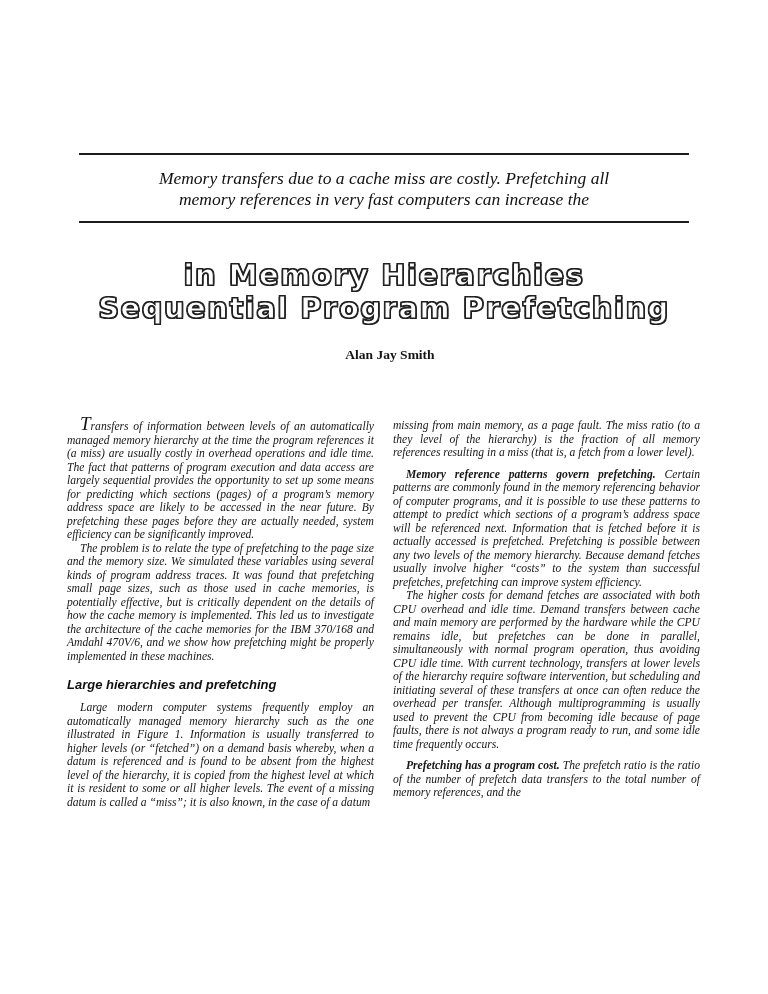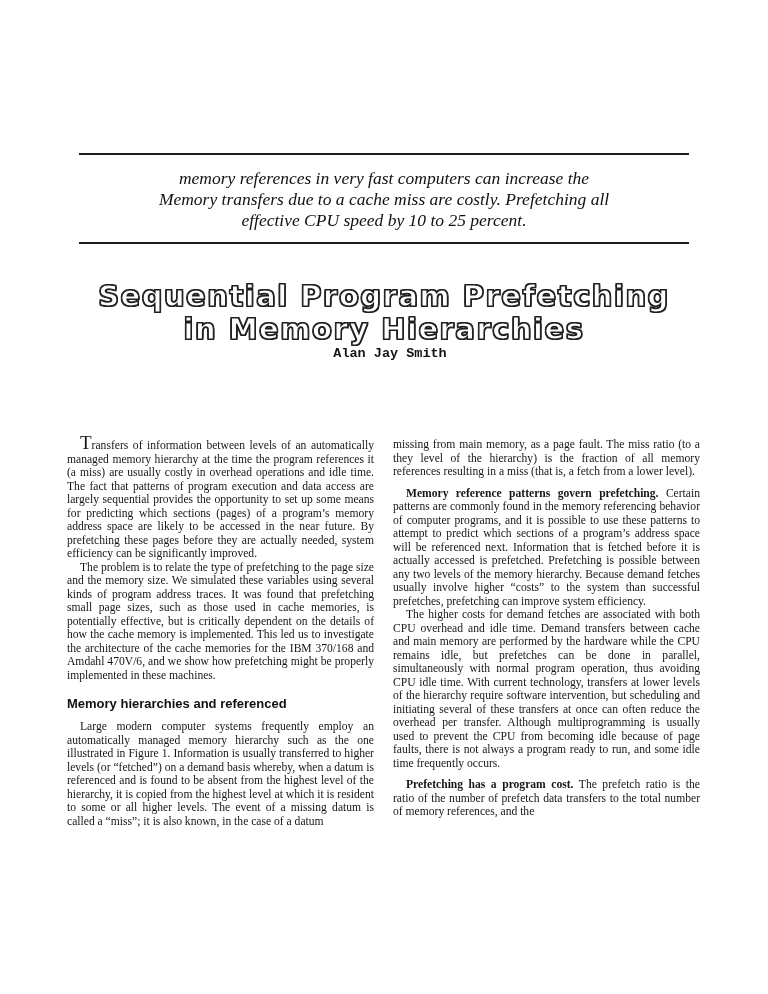--- a/index.html
+++ b/index.html
@@ -46,38 +46,40 @@
     letter-spacing: 1.5px;
     color: #ffffff;
     -webkit-text-stroke: 1.2px #202020;
     text-shadow:
       -1px -1px 0 #202020,
        1px -1px 0 #202020,
       -1px  1px 0 #202020,
        1px  1px 0 #202020;
   }
   .byline {
+    margin-top: 22px;
     text-align: center;
-    font-family: Liberation Mono, monospace;
+    font-family: Liberation Serif, serif;
     padding-left: 12px;
   }
   .byline .author {
     font-weight: 700;
     font-size: 13.5px;
     line-height: 16px;
   }
   .byline .affiliation {
     font-weight: 700;
     font-size: 13.5px;
     line-height: 16px;
   }
   .columns {
-    margin: 76px 67px 0 67px;
+    margin: 56px 67px 0 67px;
     display: flex;
     gap: 19px;
+    font-style: italic;
   }
   .column {
     width: 307px;
     font-size: 11.6px;
     line-height: 13.5px;
     text-align: justify;
     color: #161616;
   }
   .column p {
     margin: 0;
@@ -102,42 +104,41 @@
   }
 </style>
 </head>
 <body>
 
 <div class="page">
 
   <div class="rule rule-top"></div>
 
   <div class="epigraph">
+    <div>Memory transfers due to a cache miss are costly. Prefetching all</div>
     <div>memory references in very fast computers can increase the</div>
-    <div>Memory transfers due to a cache miss are costly. Prefetching all</div>
-    <div>effective CPU speed by 10 to 25 percent.</div>
   </div>
 
   <div class="rule rule-bottom"></div>
 
   <h1 class="title">
+    <span class="title-line">in Memory Hierarchies</span>
     <span class="title-line">Sequential Program Prefetching</span>
-    <span class="title-line">in Memory Hierarchies</span>
   </h1>
 
   <div class="byline">
     <div class="author">Alan Jay Smith</div>
   </div>
 
   <div class="columns">
 
     <div class="column">
       <p><span class="dropcap">T</span><span>ransfers of information between levels of an automatically managed memory hierarchy at the time the program references it (a miss) are usually costly in overhead operations and idle time. The fact that patterns of program execution and data access are largely sequential provides the opportunity to set up some means for predicting which sections (pages) of a program’s memory address space are likely to be accessed in the near future. By prefetching these pages before they are actually needed, system efficiency can be significantly improved.</span></p>
       <p>The problem is to relate the type of prefetching to the page size and the memory size. We simulated these variables using several kinds of program address traces. It was found that prefetching small page sizes, such as those used in cache memories, is potentially effective, but is critically dependent on the details of how the cache memory is implemented. This led us to investigate the architecture of the cache memories for the IBM 370/168 and Amdahl 470V/6, and we show how prefetching might be properly implemented in these machines.</p>
-      <h2 class="section-heading">Memory hierarchies and referenced</h2>
+      <h2 class="section-heading">Large hierarchies and prefetching</h2>
       <p>Large modern computer systems frequently employ an automatically managed memory hierarchy such as the one illustrated in Figure 1. Information is usually transferred to higher levels (or “fetched”) on a demand basis whereby, when a datum is referenced and is found to be absent from the highest level of the hierarchy, it is copied from the highest level at which it is resident to some or all higher levels. The event of a missing datum is called a “miss”; it is also known, in the case of a datum</p>
     </div>
 
     <div class="column">
       <p class="no-indent">missing from main memory, as a page fault. The miss ratio (to a they level of the hierarchy) is the fraction of all memory references resulting in a miss (that is, a fetch from a lower level).</p>
       <p class="space-above"><span class="lead">Memory reference patterns govern prefetching.</span> <span>Certain patterns are commonly found in the memory referencing behavior of computer programs, and it is possible to use these patterns to attempt to predict which sections of a program’s address space will be referenced next. Information that is fetched before it is actually accessed is prefetched. Prefetching is possible between any two levels of the memory hierarchy. Because demand fetches usually involve higher “costs” to the system than successful prefetches, prefetching can improve system efficiency.</span></p>
       <p>The higher costs for demand fetches are associated with both CPU overhead and idle time. Demand transfers between cache and main memory are performed by the hardware while the CPU remains idle, but prefetches can be done in parallel, simultaneously with normal program operation, thus avoiding CPU idle time. With current technology, transfers at lower levels of the hierarchy require software intervention, but scheduling and initiating several of these transfers at once can often reduce the overhead per transfer. Although multiprogramming is usually used to prevent the CPU from becoming idle because of page faults, there is not always a program ready to run, and some idle time frequently occurs.</p>
       <p class="space-above"><span class="lead">Prefetching has a program cost.</span> <span>The prefetch ratio is the ratio of the number of prefetch data transfers to the total number of memory references, and the</span></p>
     </div>
 

